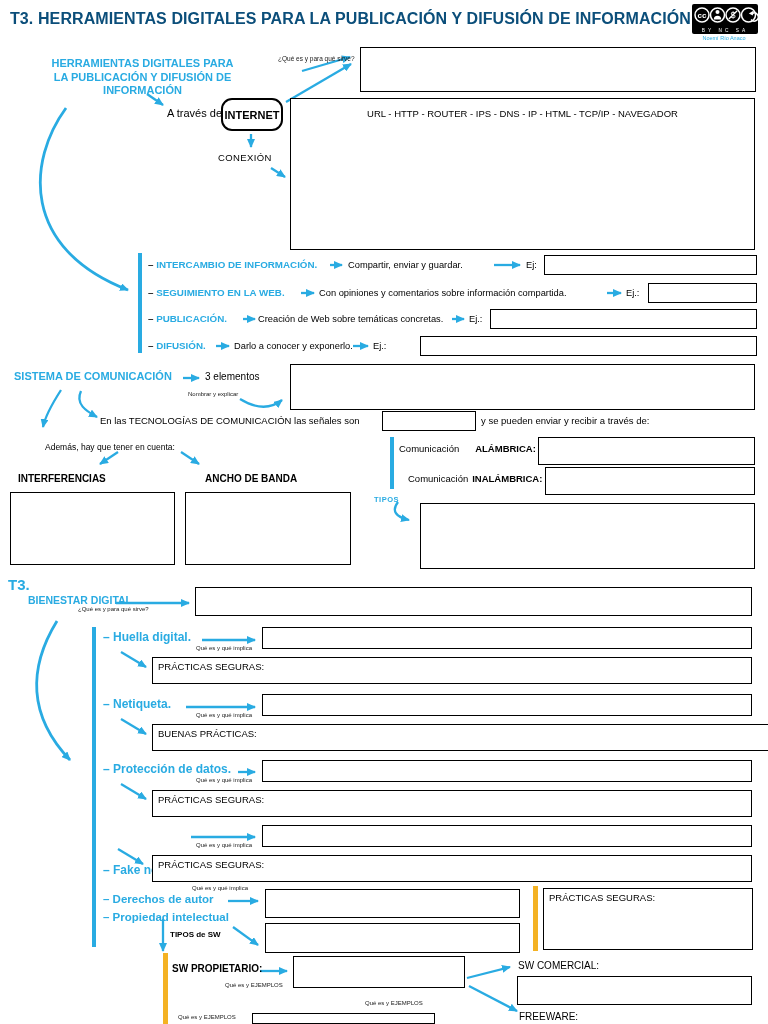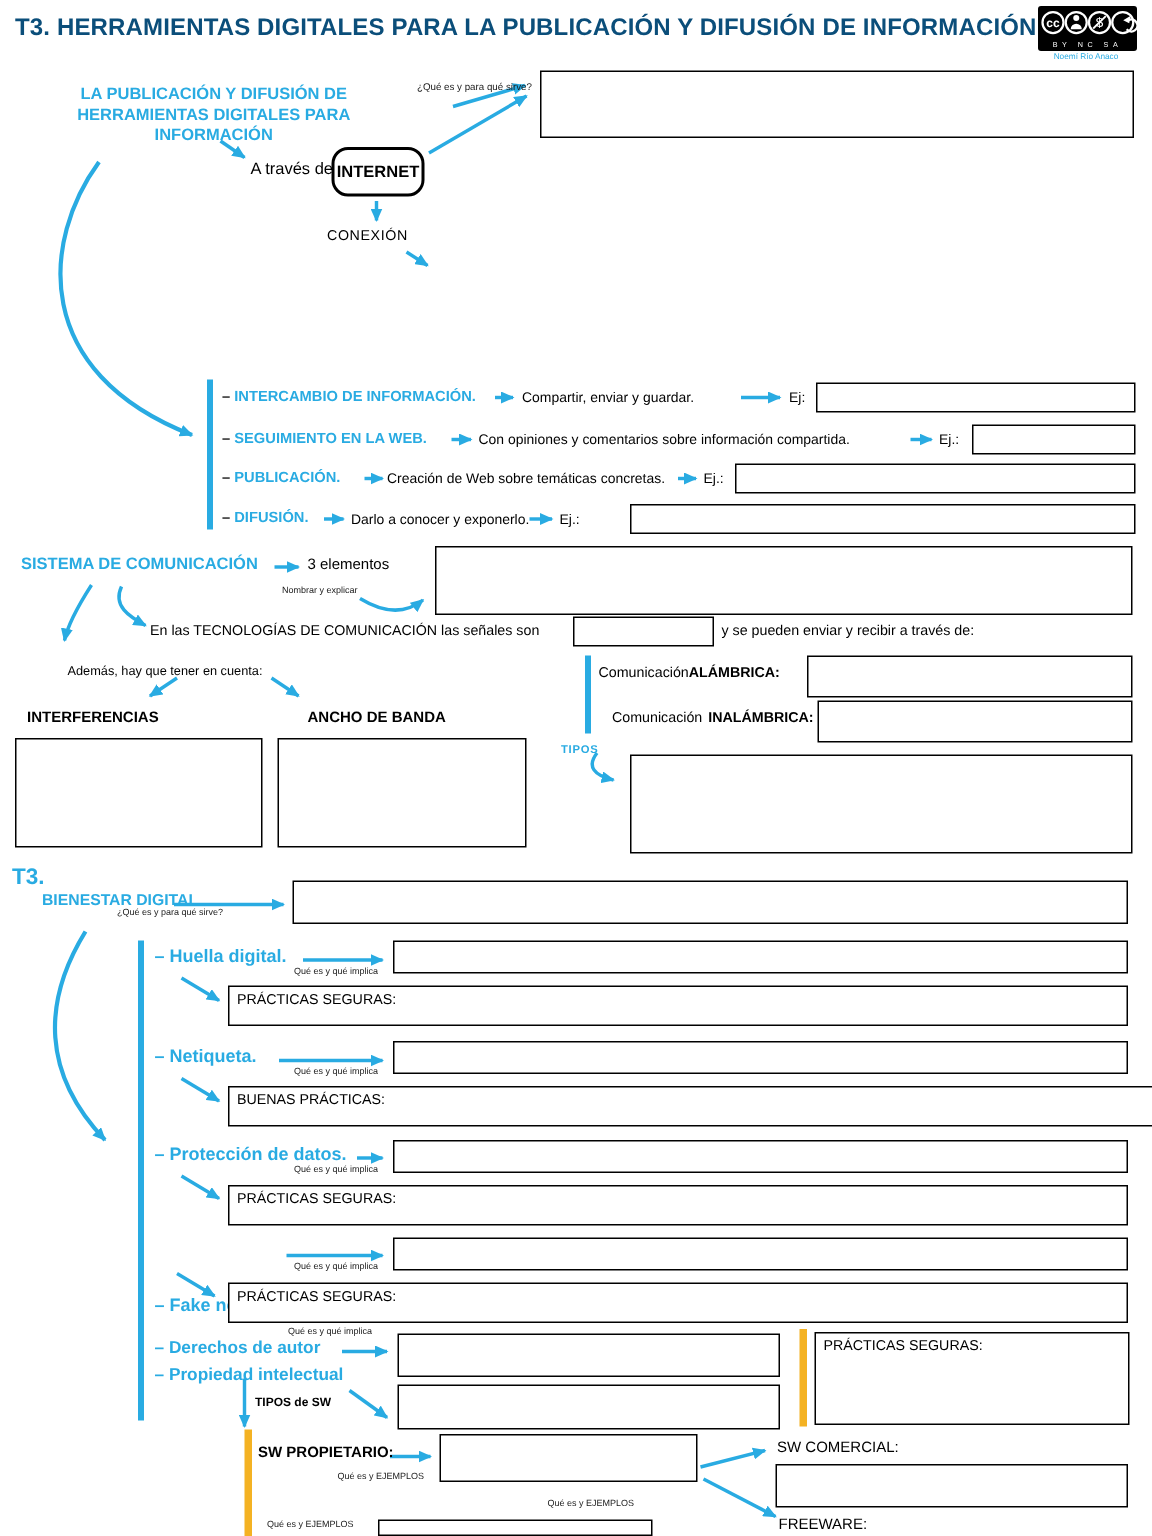--- a/index.html
+++ b/index.html
@@ -99,31 +99,34 @@
         <circle cx="56.5" cy="11" r="7" stroke="#fff" stroke-width="1.5" fill="none"></circle>
         <path d="M60.3,9.5 a4,4 0 1 1 -1.2,6" stroke="#fff" stroke-width="1.5" fill="none"></path>
         <path d="M61.8,6.5 L60.8,11.5 L56.8,9.5 Z" fill="#fff"></path>
       </g>
       <text x="33" y="27.5" font-size="4.8" fill="#fff" text-anchor="middle" letter-spacing="3" font-family="Liberation Sans, sans-serif">BY NC SA</text>
     </svg>
   </div>
   <div class="abs" style="left:690px; top:35px; width:68px; text-align:center; font-size:5.5px; color:#29ABE2;">Noemí Río Anaco</div>
 
   <div class="abs" style="left:15px; top:57px; width:255px; text-align:center; font-size:11px; line-height:13.5px;">
+    <div class="heading-blue">HERRAMIENTAS DIGITALES PARA</div>
     <div class="heading-blue">LA PUBLICACIÓN Y DIFUSIÓN DE</div>
-    <div class="heading-blue">HERRAMIENTAS DIGITALES PARA</div>
     <div class="heading-blue">INFORMACIÓN</div>
   </div>
 
   <div class="abs tiny2" style="left:278px; top:55px;">¿Qué es y para qué sirve?</div>
   <div class="box" style="left:360px; top:47px; width:396px; height:45px;"></div>
 
   <div class="abs" style="left:167px; top:107px; font-size:11px;">A través de</div>
   <div class="abs" style="left:221px; top:98px; width:62px; height:33px; border:2px solid #000; border-radius:11px; text-align:center; line-height:30px; font-size:11px; font-weight:bold; background:#fff;">INTERNET</div>
 
+  <div class="box" style="left:290px; top:98px; width:465px; height:152px;">
+    <div style="text-align:center; padding-top:9px; font-size:9.5px;">URL - HTTP - ROUTER - IPS - DNS - IP - HTML - TCP/IP - NAVEGADOR</div>
+  </div>
 
   <div class="abs" style="left:218px; top:152px; font-size:9.5px; letter-spacing:0.4px;">CONEXIÓN</div>
 
   <div class="bar blue-bar" style="left:138px; top:253px; width:4px; height:100px;"></div>
 
   <div class="abs item-label bullet-black" style="left:148px; top:259px;"><span>INTERCAMBIO DE INFORMACIÓN.</span></div>
   <div class="abs item-desc" style="left:348px; top:260px;">Compartir, enviar y guardar.</div>
   <div class="abs item-desc" style="left:526px; top:260px;">Ej:</div>
   <div class="box" style="left:544px; top:255px; width:213px; height:20px;"></div>
 
@@ -152,21 +155,21 @@
   <div class="abs" style="left:481px; top:415px; font-size:9.5px;">y se pueden enviar y recibir a través de:</div>
 
   <div class="abs" style="left:45px; top:442px; font-size:8.5px;">Además, hay que tener en cuenta:</div>
 
   <div class="abs bold" style="left:18px; top:473px; font-size:10px;">INTERFERENCIAS</div>
   <div class="abs bold" style="left:205px; top:473px; font-size:10px;">ANCHO DE BANDA</div>
   <div class="box" style="left:10px; top:492px; width:165px; height:73px;"></div>
   <div class="box" style="left:185px; top:492px; width:166px; height:73px;"></div>
 
   <div class="bar blue-bar" style="left:390px; top:437px; width:4px; height:52px;"></div>
-  <div class="abs" style="left:399px; top:443px; font-size:9.5px;"><span>Comunicación</span><span class="bold" style="margin-left:0;">ALÁMBRICA:</span></div>
+  <div class="abs" style="left:399px; top:443px; font-size:9.5px;"><span>Comunicación</span><span class="bold" style="margin-left:16px;">ALÁMBRICA:</span></div>
   <div class="box" style="left:538px; top:437px; width:217px; height:28px;"></div>
   <div class="abs" style="left:408px; top:473px; font-size:9.5px;"><span>Comunicación</span><span class="bold" style="margin-left:4px;">INALÁMBRICA:</span></div>
   <div class="box" style="left:545px; top:467px; width:210px; height:28px;"></div>
 
   <div class="abs heading-blue" style="left:374px; top:495px; font-size:7.5px; letter-spacing:0.5px;">TIPOS</div>
   <div class="box" style="left:420px; top:503px; width:335px; height:66px;"></div>
 
   <div class="abs heading-blue" style="left:8px; top:576px; font-size:15px;">T3.</div>
   <div class="abs heading-blue" style="left:28px; top:594px; font-size:10.5px;">BIENESTAR DIGITAL</div>
   <div class="abs tiny" style="left:78px; top:606px;">¿Qué es y para qué sirve?</div>

